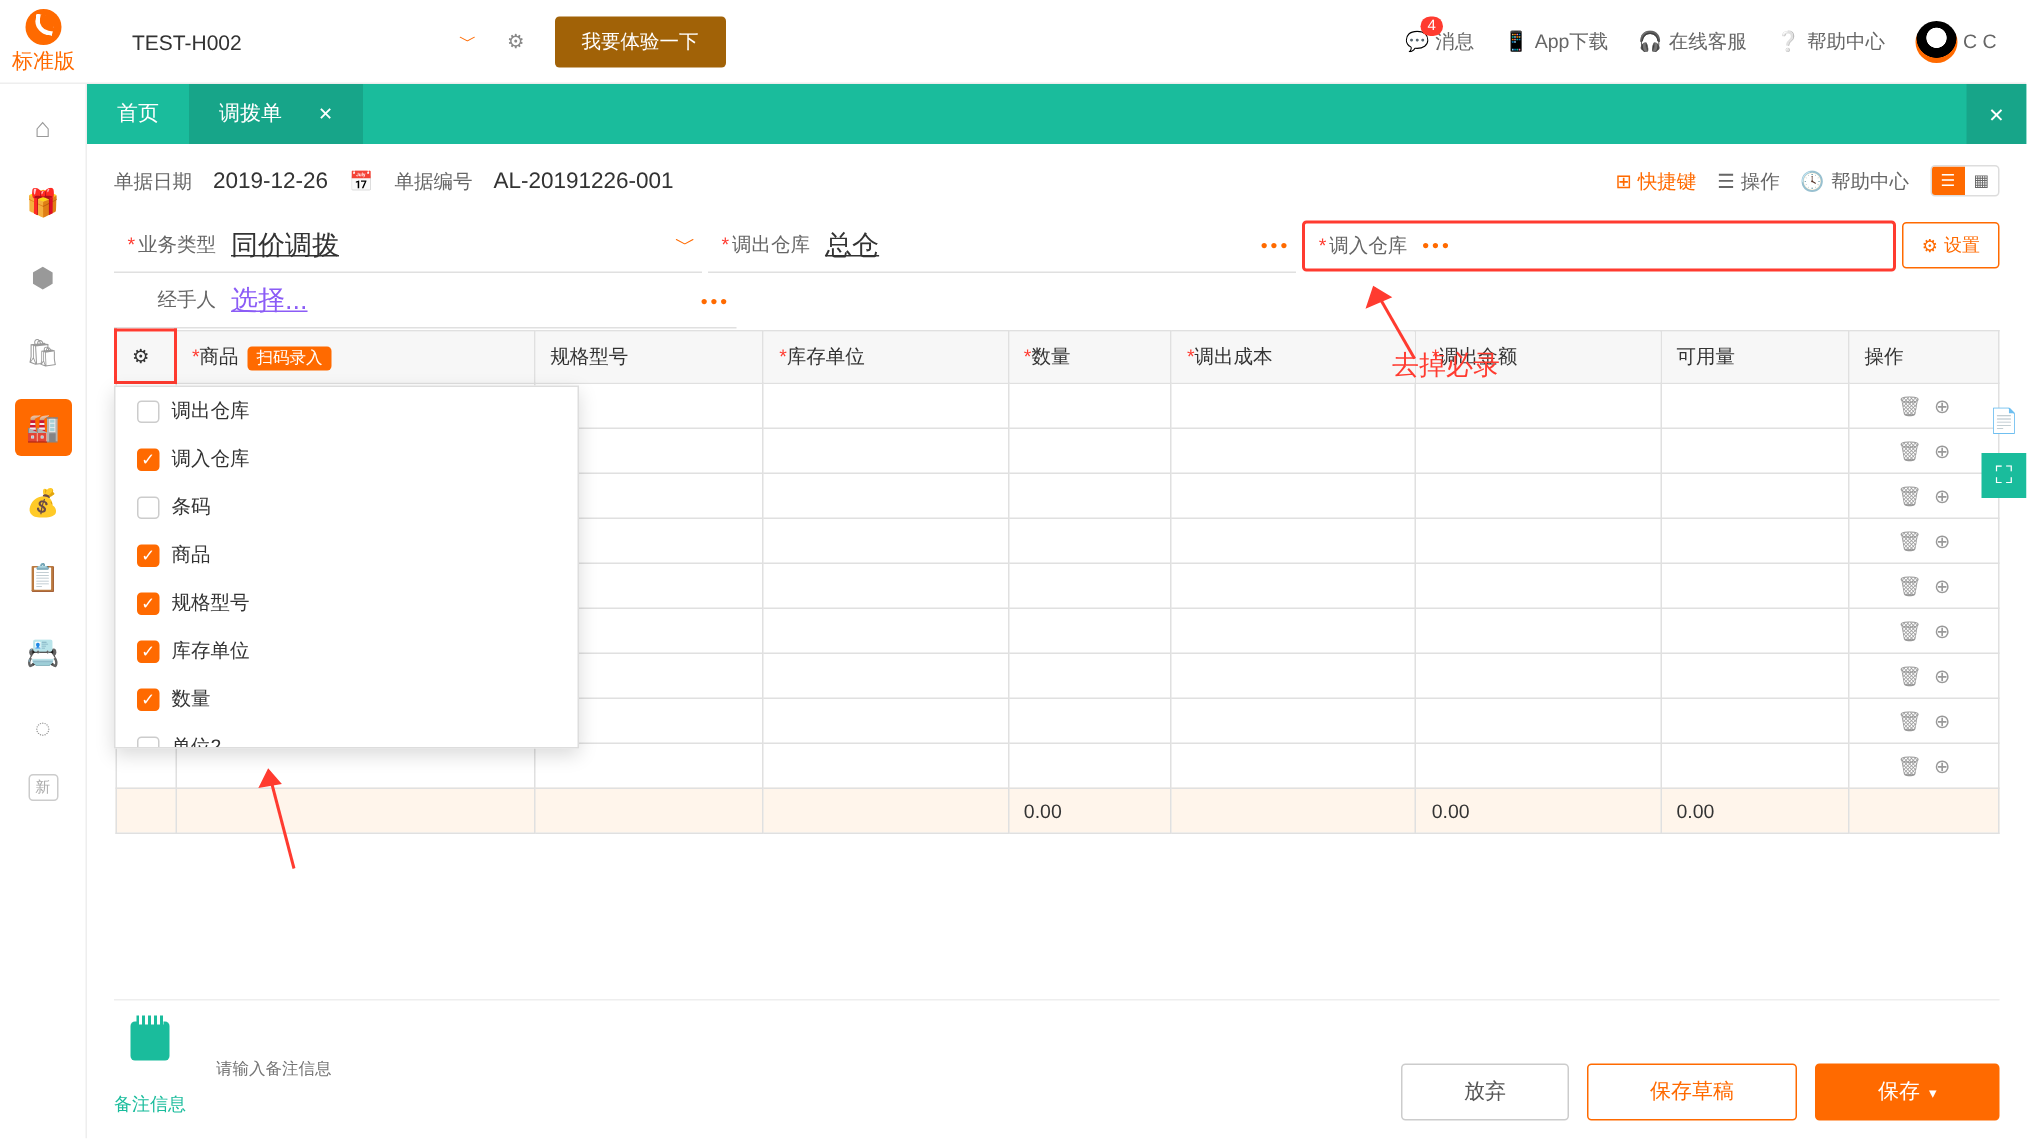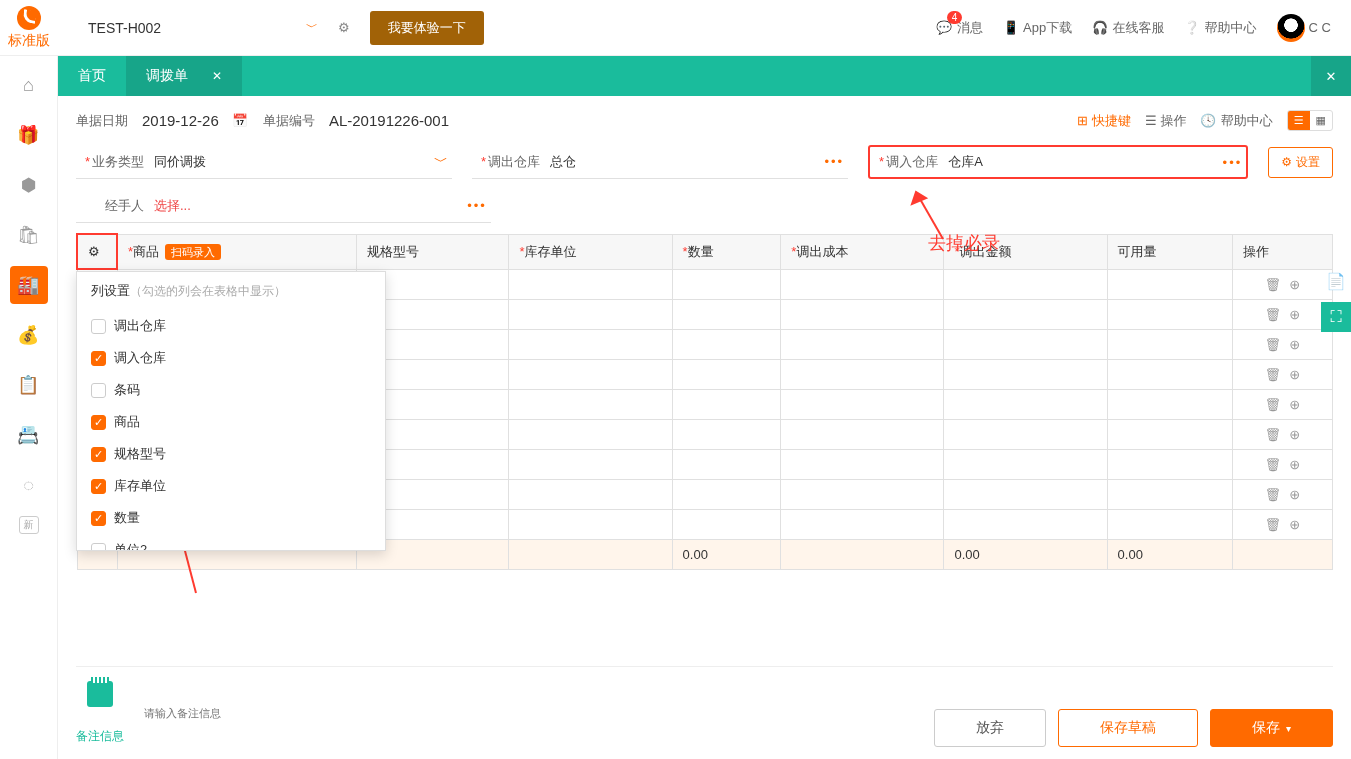--- a/index.html
+++ b/index.html
@@ -32,26 +32,26 @@
 .doc-header { display: flex; align-items: center; gap: 14px; margin-bottom: 14px; }
 .doc-header .lbl { color: #666; font-size: 13px; }
 .doc-header .val { font-size: 15px; color: #333; }
 .cal-icon { color: #ff6a00; }
 .doc-actions { margin-left: auto; display: flex; align-items: center; gap: 14px; font-size: 13px; color: #666; }
 .doc-actions .act { display: flex; align-items: center; gap: 4px; cursor: pointer; }
 .doc-actions .act.orange { color: #ff6a00; }
 .view-toggle { display: flex; border: 1px solid #ddd; border-radius: 3px; overflow: hidden; }
 .view-toggle span { padding: 3px 6px; cursor: pointer; font-size: 11px; }
 .view-toggle span.active { background: #ff6a00; color: #fff; }
-.form-row { display: flex; gap: 20px; margin-bottom: 10px; align-items: center; }
+.form-row { display: flex; gap: 4px; margin-bottom: 0; align-items: center; }
 .form-field { flex: 1; display: flex; align-items: center; border-bottom: 1px solid #e0e0e0; padding: 6px 4px; position: relative; min-height: 34px; }
 .form-field .flbl { min-width: 64px; text-align: right; margin-right: 10px; color: #666; font-size: 13px; }
 .form-field .req { color: #ff3b30; margin-right: 2px; }
-.form-field .fval { flex: 1; color: #333; font-size: 13px; }
-.form-field .placeholder { color: #ef4444; }
+.form-field .fval { flex: 1; color: #333; font-size: 18px; text-decoration: underline; }
+.form-field .placeholder { color: #8b5cf6; }
 .form-field .ficon { color: #ff6a00; font-size: 14px; cursor: pointer; }
 .form-field .dots { color: #ff6a00; letter-spacing: 2px; cursor: pointer; }
 .highlight-box { border: 2px solid #ff3b30; border-radius: 3px; padding: 0 4px; }
 .settings-btn { border: 1px solid #ff6a00; color: #ff6a00; background: #fff; border-radius: 3px; padding: 6px 12px; font-size: 12px; cursor: pointer; display: flex; align-items: center; gap: 4px; }
 .table-wrap { position: relative; flex: 1; }
 .table { border: 1px solid #e0e0e0; width: 100%; border-collapse: collapse; }
 .table th { background: #f7f7f7; border: 1px solid #e0e0e0; padding: 8px 10px; font-weight: normal; font-size: 13px; color: #333; text-align: left; position: relative; }
 .table th .req { color: #ff3b30; }
 .table td { border: 1px solid #e0e0e0; height: 30px; padding: 4px 10px; font-size: 13px; }
 .th-gear { width: 40px; text-align: center; }
@@ -190,21 +190,20 @@
           <span class="fval">同价调拨</span>
           <span class="ficon">﹀</span>
         </div>
         <div class="form-field">
           <span class="flbl"><span class="req">*</span><span>调出仓库</span></span>
           <span class="fval">总仓</span>
           <span class="dots">•••</span>
         </div>
         <div class="form-field highlight-box">
           <span class="flbl"><span class="req">*</span><span>调入仓库</span></span>
-          <span class="fval">仓库A</span>
           <span class="dots">•••</span>
         </div>
         <button class="settings-btn">
           <span>⚙</span>
           <span>设置</span>
         </button>
       </div>
 
       <div class="form-row" style="width:33%;">
         <div class="form-field">
@@ -337,23 +336,20 @@
               <td>0.00</td>
               <td></td>
               <td>0.00</td>
               <td>0.00</td>
               <td></td>
             </tr>
           </tbody>
         </table>
 
         <div class="column-popup">
-          <div class="pop-title">
-            <span>列设置</span><span class="hint">（勾选的列会在表格中显示）</span>
-          </div>
           <div class="pop-body" id="col-list">
               <div class="chk-row">
                 <span class="chk"></span>
                 <span>调出仓库</span>
               </div>
               <div class="chk-row">
                 <span class="chk on">✓</span>
                 <span>调入仓库</span>
               </div>
               <div class="chk-row">

